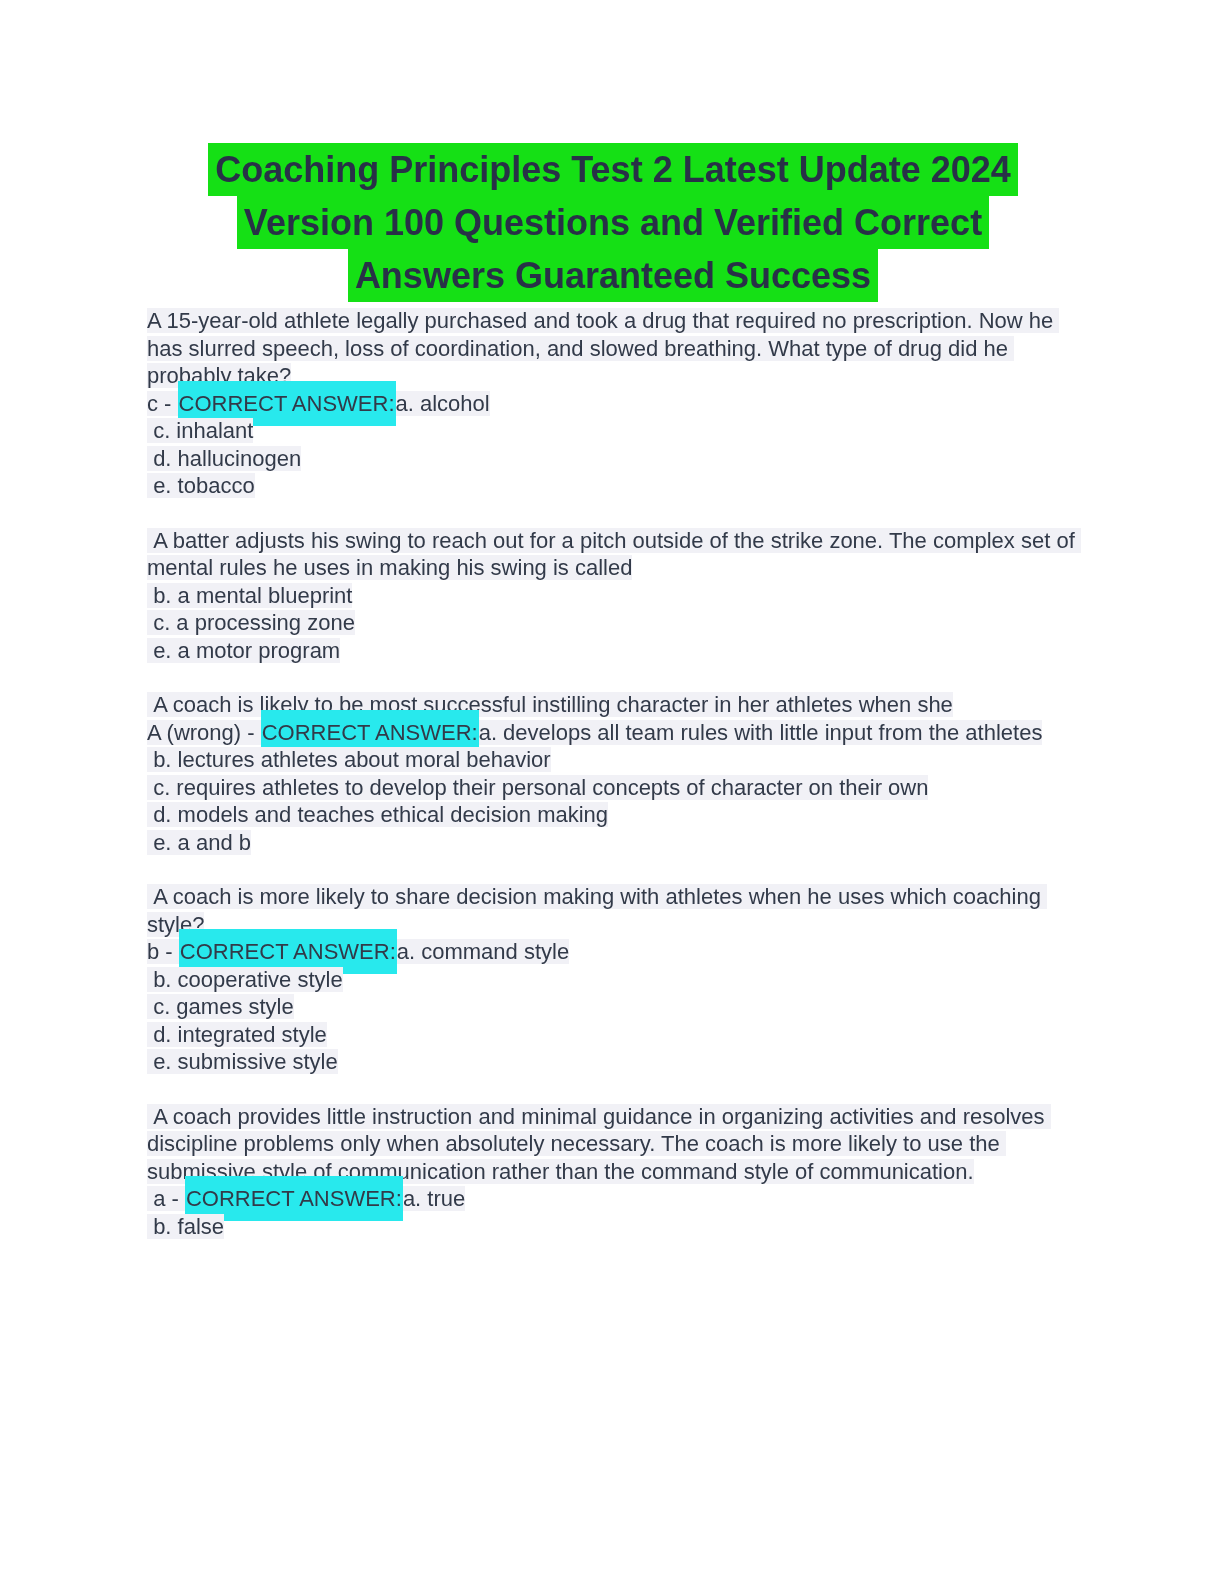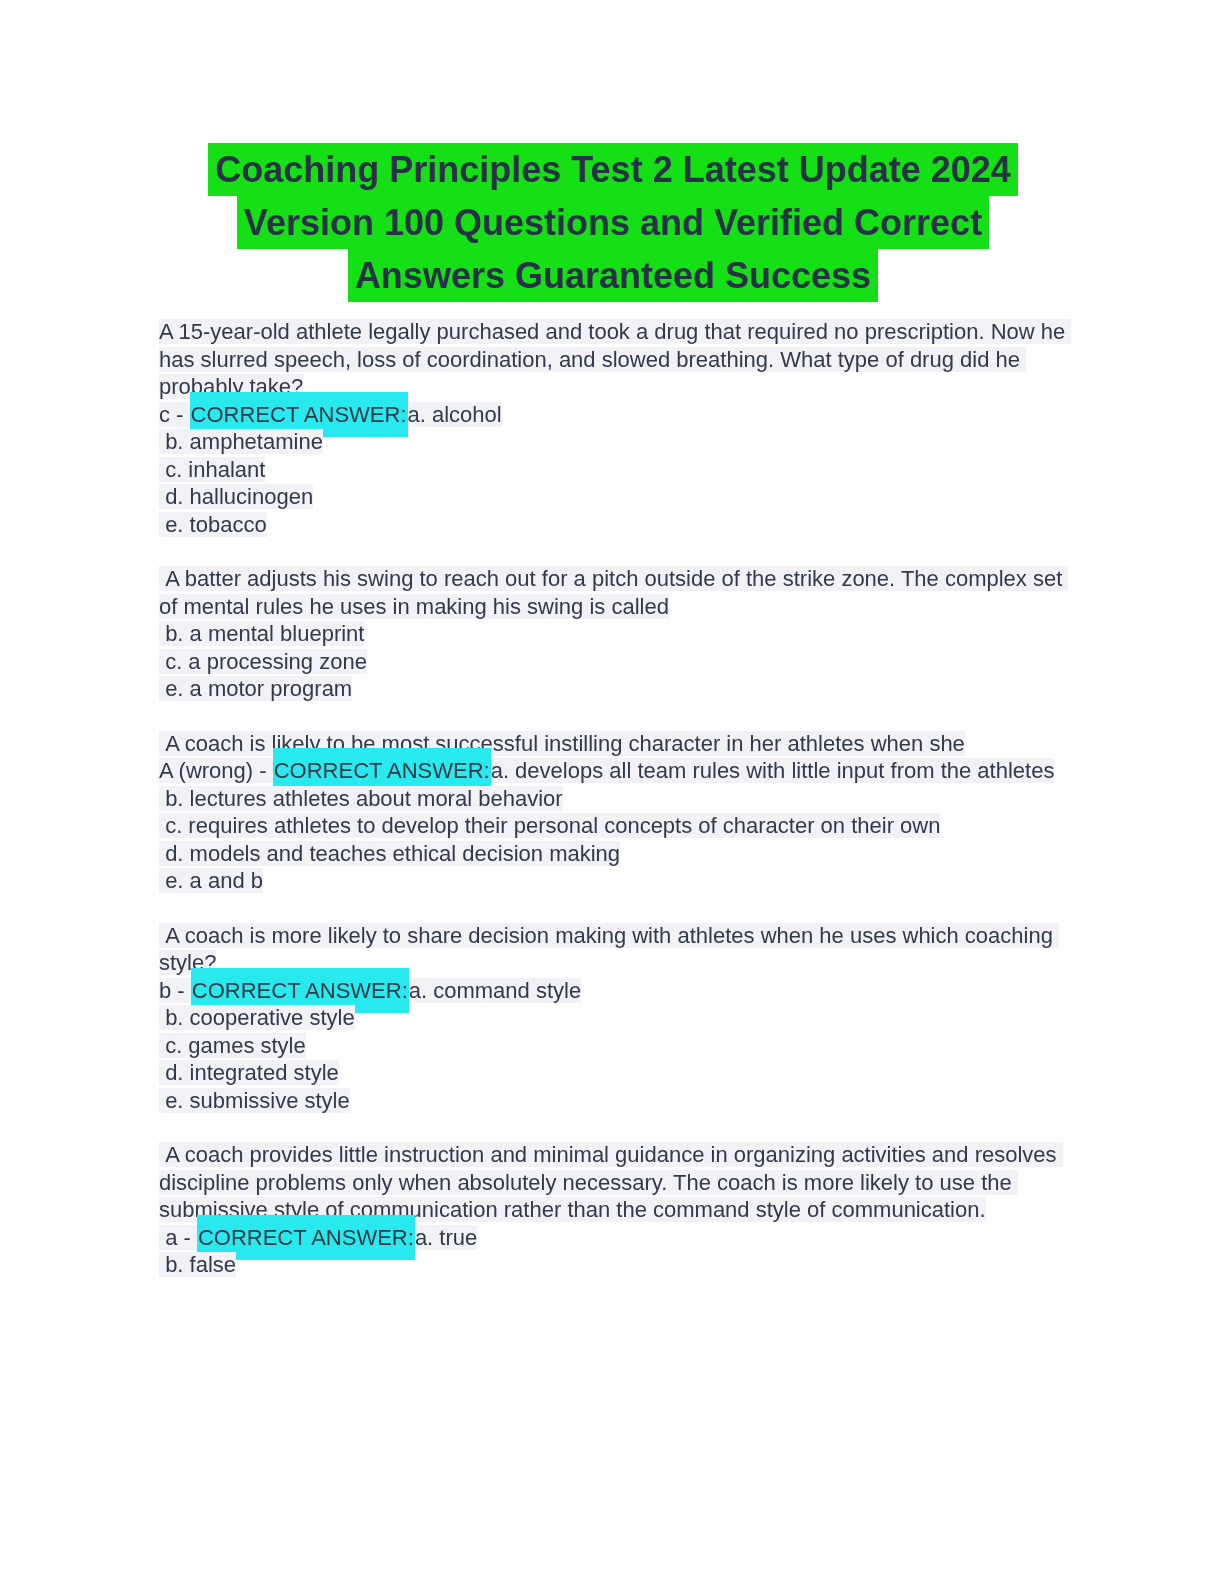--- a/index.html
+++ b/index.html
@@ -27,21 +27,21 @@
     line-height: 45px;
     white-space: nowrap;
   }
   .hl-green {
     display: inline-block;
     background: var(--green, #15e015);
     font-size: 36px;
     padding: 4px 7px;
   }
   .qblock {
-    margin: 16px;
+    margin: 4px;
   }
   .qblock + .qblock {
     margin-top: 27px;
   }
   .line {
     margin: 0;
     font-size: 22px;
     line-height: 27.5px;
     white-space: pre-wrap;
   }
@@ -64,21 +64,20 @@
 
   <h1 class="title">
     <div class="title-line"><span class="hl-green">Coaching Principles Test 2 Latest Update 2024</span></div>
     <div class="title-line"><span class="hl-green">Version 100 Questions and Verified Correct</span></div>
     <div class="title-line"><span class="hl-green">Answers Guaranteed Success</span></div>
   </h1>
 
   <section class="qblock">
     <p class="line"><span class="hl">A 15-year-old athlete legally purchased and took a drug that required no prescription. Now he has slurred speech, loss of coordination, and slowed breathing. What type of drug did he probably take?</span></p>
     <p class="line"><span class="hl">c - </span><span class="hl-cyan">CORRECT ANSWER:</span><span class="hl">a. alcohol</span></p>
-    <p class="line"><span class="hl"> b. amphetamine</span></p>
     <p class="line"><span class="hl"> c. inhalant</span></p>
     <p class="line"><span class="hl"> d. hallucinogen</span></p>
     <p class="line"><span class="hl"> e. tobacco</span></p>
   </section>
 
   <section class="qblock">
     <p class="line"><span class="hl"> A batter adjusts his swing to reach out for a pitch outside of the strike zone. The complex set of mental rules he uses in making his swing is called</span></p>
     <p class="line"><span class="hl"> b. a mental blueprint</span></p>
     <p class="line"><span class="hl"> c. a processing zone</span></p>
     <p class="line"><span class="hl"> e. a motor program</span></p>

